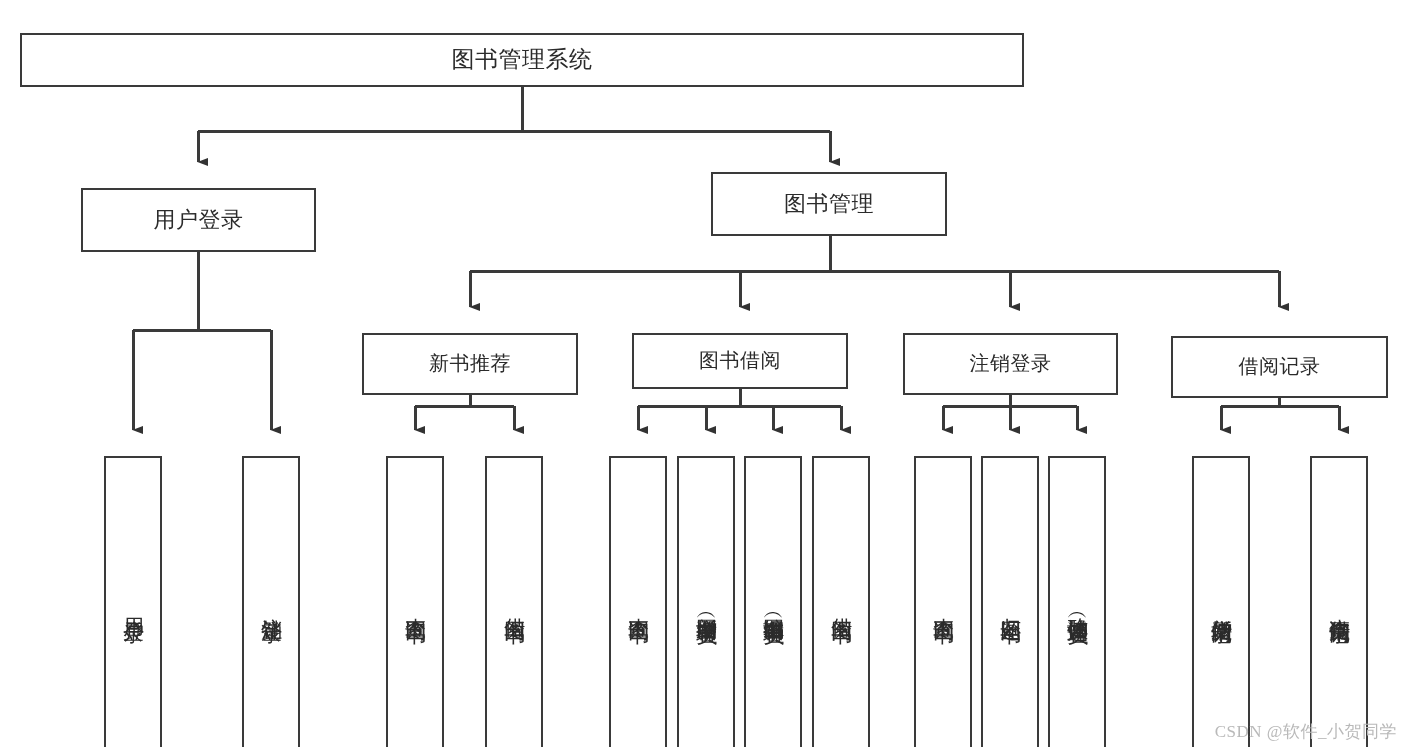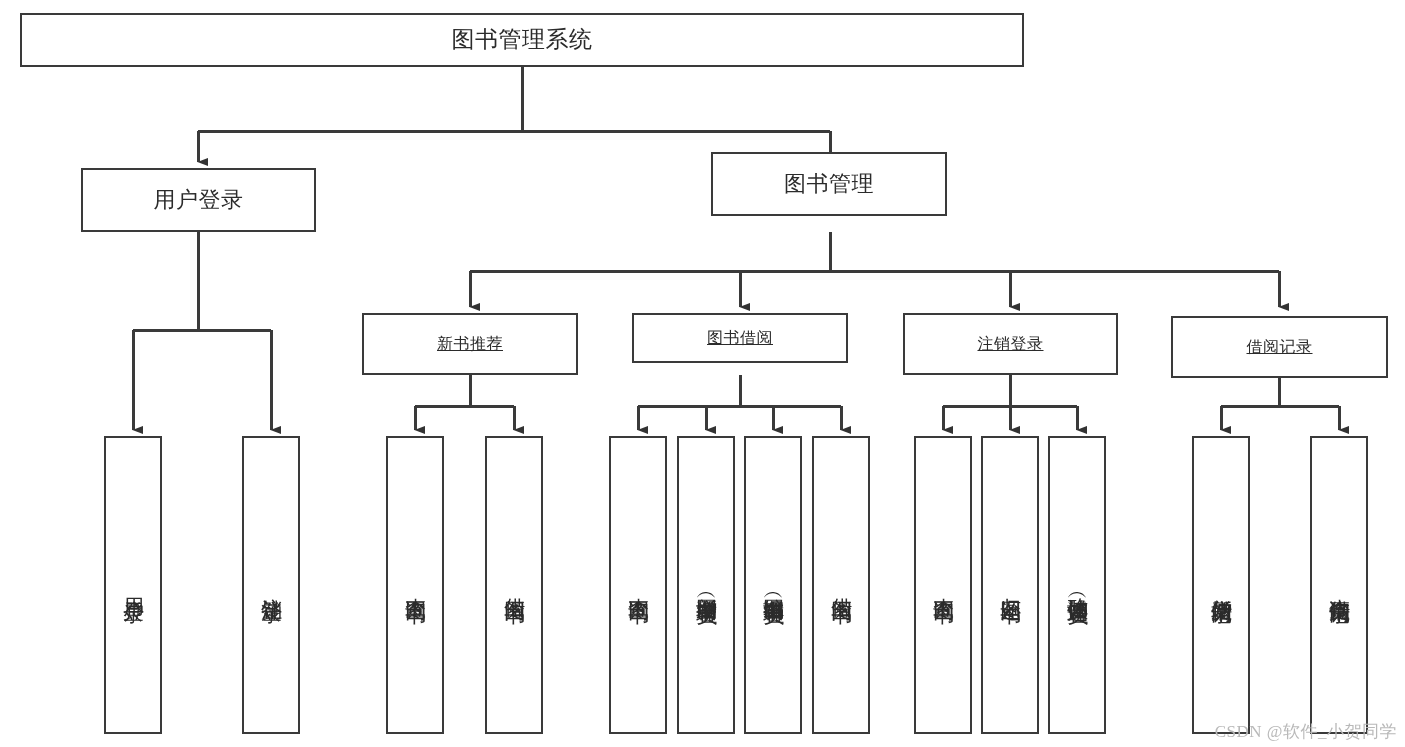--- a/index.html
+++ b/index.html
@@ -28,31 +28,32 @@
   }
   .node {
     position: absolute;
     box-sizing: border-box;
     background: #ffffff;
     border: 2px solid #3a3a3a;
     display: flex;
     align-items: center;
     justify-content: center;
     z-index: 2;
+    margin-top: 20px;
   }
   .node-label {
     color: #2b2b2b;
     font-size: 22px;
     line-height: 1.18;
     letter-spacing: 0.5px;
     white-space: nowrap;
   }
   .node.level-0 .node-label { font-size: 23px; }
   .node.level-1 .node-label { font-size: 22px; }
-  .node.level-2 .node-label { font-size: 16px; text-decoration: underline; }
+  .node.level-2 .node-label { font-size: 20px; }
   .node.leaf {
     align-items: center;
     justify-content: center;
     padding: 6px 0;
   }
   .node.leaf .node-label {
     writing-mode: vertical-rl;
     text-orientation: upright;
     font-size: 21px;
     line-height: 1.22;
@@ -142,21 +143,21 @@
   <div class="node level-1" style="left:81px; top:168px; width:235px; height:64px;">
     <span class="node-label">用户登录</span>
   </div>
   <div class="node level-1" style="left:711px; top:152px; width:236px; height:64px;">
     <span class="node-label">图书管理</span>
   </div>
 
   <div class="node level-2" style="left:362px; top:313px; width:216px; height:62px;">
     <span class="node-label">新书推荐</span>
   </div>
-  <div class="node level-2" style="left:632px; top:313px; width:216px; height:50px;">
+  <div class="node level-2" style="left:632px; top:313px; width:216px; height:56px;">
     <span class="node-label">图书借阅</span>
   </div>
   <div class="node level-2" style="left:903px; top:313px; width:215px; height:62px;">
     <span class="node-label">注销登录</span>
   </div>
   <div class="node level-2" style="left:1171px; top:316px; width:217px; height:62px;">
     <span class="node-label">借阅记录</span>
   </div>
 
   <div class="node leaf" style="left:104px; top:436px; width:58px; height:298px;">

